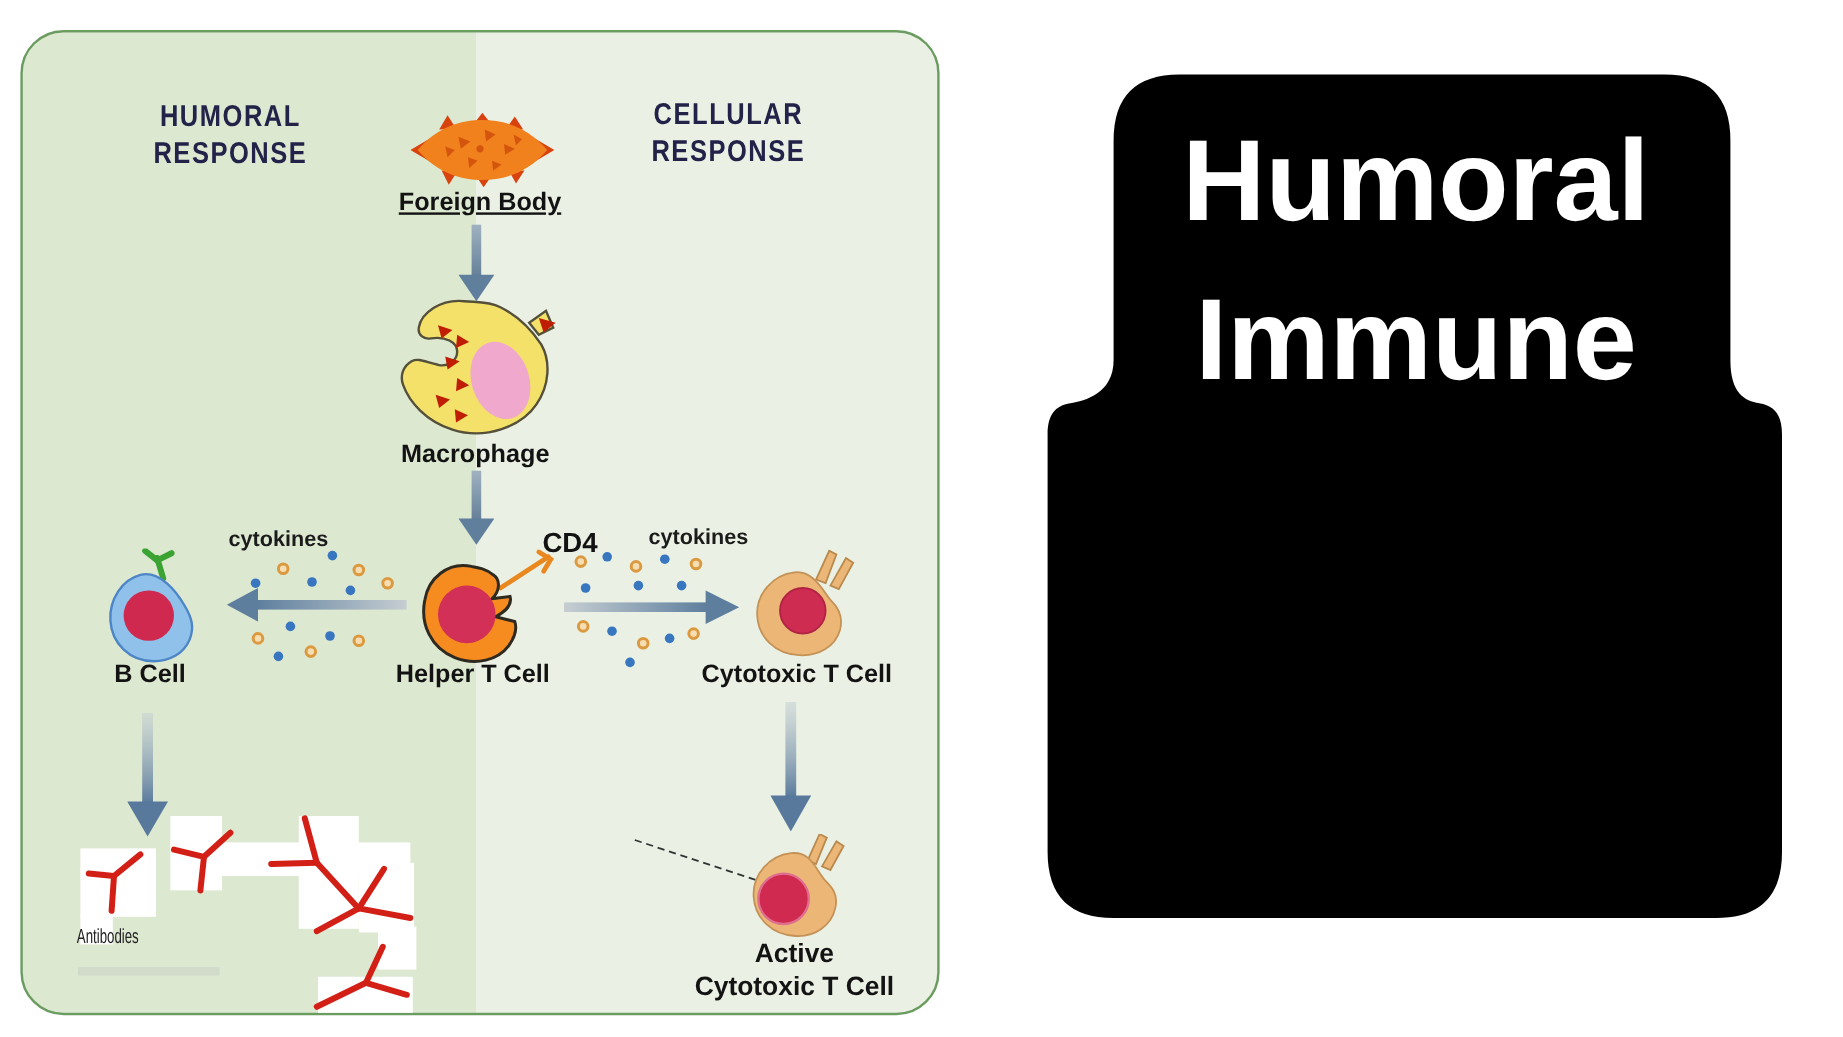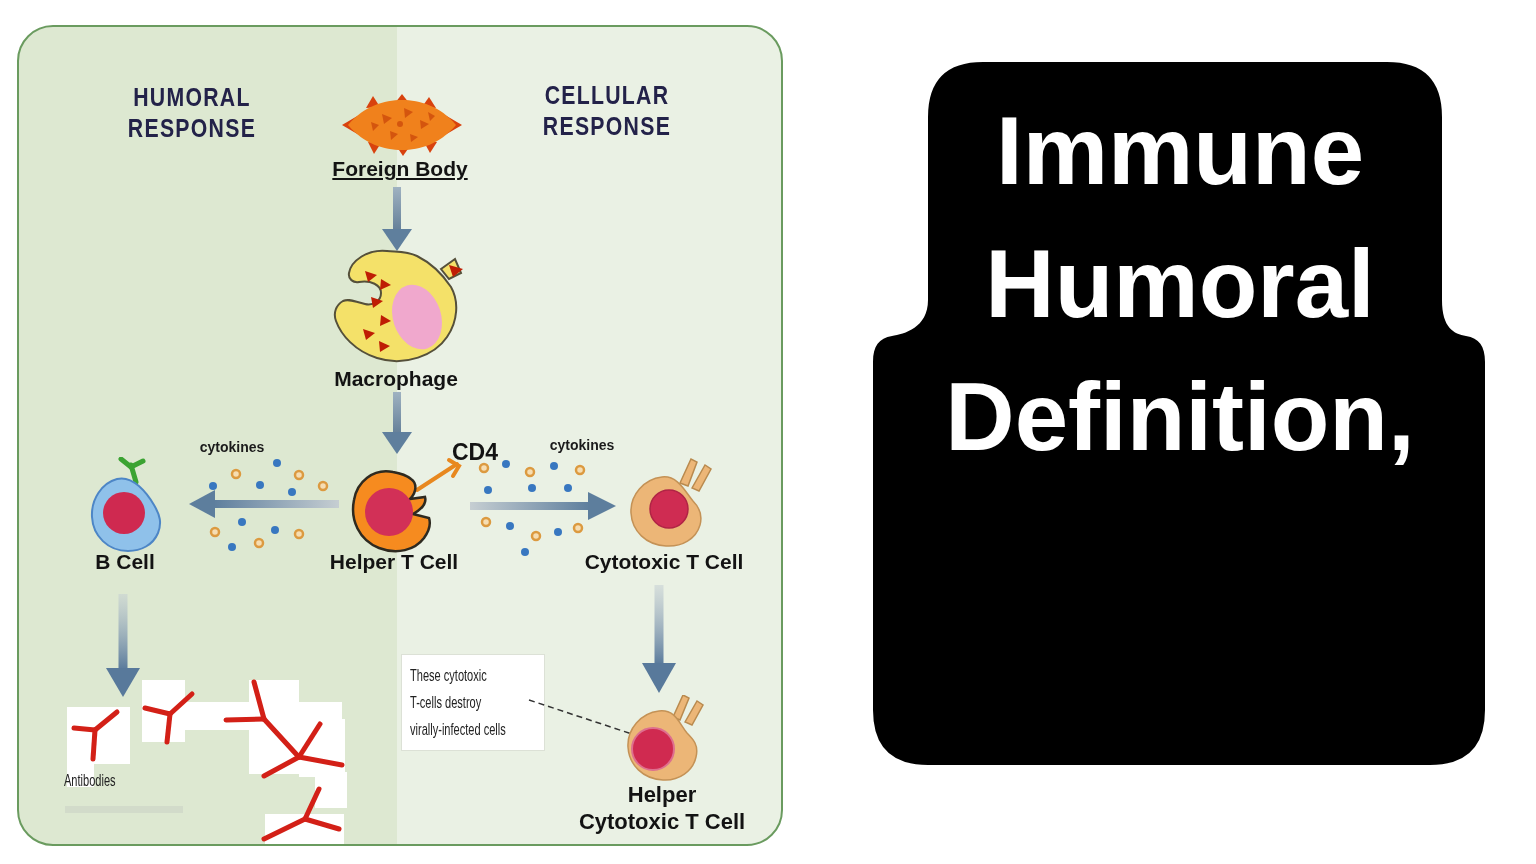--- a/index.html
+++ b/index.html
@@ -16,21 +16,21 @@
     box-sizing:border-box;
     border:2.5px solid #6a9b5f;border-radius:36px;
     background:linear-gradient(90deg,#dde8d1 0px,#dde8d1 378px,#eaf1e4 378px,#eaf1e4 100%);
     overflow:hidden;
   }
   .hdr{
     font-weight:bold;color:#232249;font-size:25px;line-height:1.25;
     text-align:center;letter-spacing:1.5px;transform:scaleX(.85);
   }
   .lbl{font-weight:bold;color:#131313;font-size:21px;text-align:center;white-space:nowrap;}
-  .lbl-sm{font-weight:bold;color:#1b1b1b;font-size:14px;text-align:center;}
+  .lbl-sm{font-weight:bold;color:#1b1b1b;font-size:18px;text-align:center;}
   .hand{
     font-size:17px;color:#222;transform:scaleX(.65);transform-origin:0 0;
     white-space:nowrap;line-height:27px;
   }
   .notebox{
     background:#ffffff;width:128px;height:88px;padding:7px 6px 0 8px;
     box-shadow:0 0 0 1px rgba(210,215,205,.6);
   }
 
   
@@ -244,48 +244,42 @@
         <line x1="242" y1="107" x2="285" y2="115"></line>
         <line x1="242" y1="107" x2="207" y2="126"></line>
       <line x1="248" y1="169" x2="262" y2="139"></line>
         <line x1="248" y1="169" x2="207" y2="189"></line>
         <line x1="248" y1="169" x2="282" y2="179"></line>
     </g>
     <rect x="8" y="156" width="118" height="7" fill="#c9cfc4" opacity=".55"></rect>
   </svg>
   <div class="abs hand" style="left:45px;top:740px;">Antibodies</div>
 
-  <div class="abs notebox" style="left:383px;top:628px;">
-    <div class="hand">These cytotoxic</div>
-    <div class="hand">T-cells destroy</div>
-    <div class="hand">virally-infected cells</div>
-  </div>
 
   <svg class="abs" style="left:505px;top:665px;" width="120" height="55" viewBox="0 0 120 55">
     <line x1="5" y1="8" x2="108" y2="42" stroke="#333" stroke-width="1.5" stroke-dasharray="6 4"></line>
   </svg>
 
   <svg class="abs" style="left:598px;top:668px;" width="92" height="90" viewBox="0 0 92 90">
     <g>
       <polygon points="56,22 66,0 72,3 63,25" fill="#ecb677" stroke="#b98a4e" stroke-width="1.5"></polygon>
       <polygon points="68,27 80,6 86,10 75,30" fill="#ecb677" stroke="#b98a4e" stroke-width="1.5"></polygon>
     </g>
     <path d="M42,16 C24,18 10,34 11,52 C12,70 26,84 46,85 C62,86 76,76 79,62 C82,50 76,44 70,38 C62,28 58,14 42,16 Z" fill="#ecb677" stroke="#c49256" stroke-width="1.5"></path>
     <circle cx="36" cy="54" r="21" fill="#d02a50" stroke="#de6f8e" stroke-width="2"></circle>
   </svg>
   <div class="abs lbl" style="left:543px;top:754px;width:200px;line-height:27px;font-size:22px;">
-    <div>Helper</div>
+    <div>Active</div>
     <div>Cytotoxic T Cell</div>
   </div>
 </div>
 
 <svg class="abs" style="left:860px;top:50px;" width="640" height="730" viewBox="0 0 640 730">
   <path d="M123,12 L527,12 Q582,12 582,67 L582,250
            C582,278 594,284 606,286 C619,288 625,296 625,312
            L625,660 Q625,715 570,715 L68,715 Q13,715 13,660
            L13,312 C13,296 19,288 32,286 C44,284 68,278 68,250
            L68,67 Q68,12 123,12 Z" fill="#000000"></path>
 </svg>
 <div class="abs title-lines">
+  <div class="title-line">Humoral</div>
   <div class="title-line">Immune</div>
-  <div class="title-line">Humoral</div>
-  <div class="title-line">Definition,</div>
 </div>
 
 </body></html>

